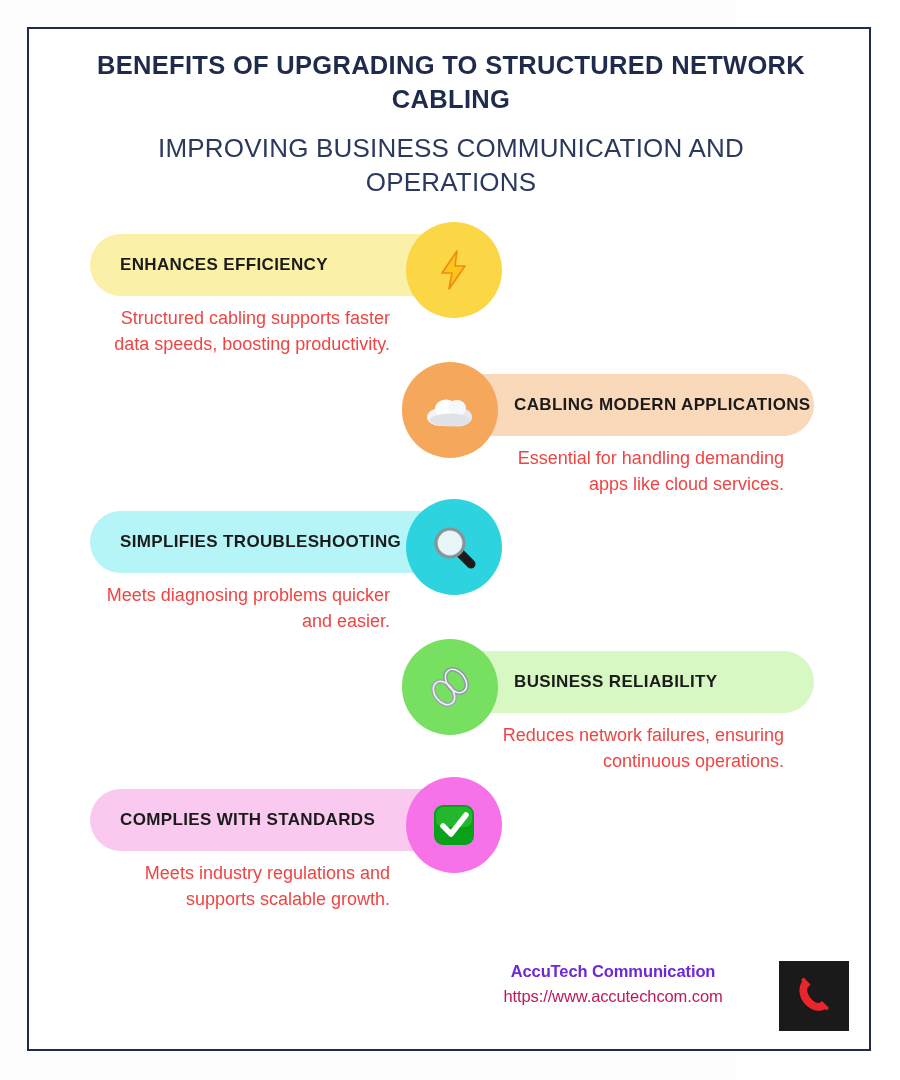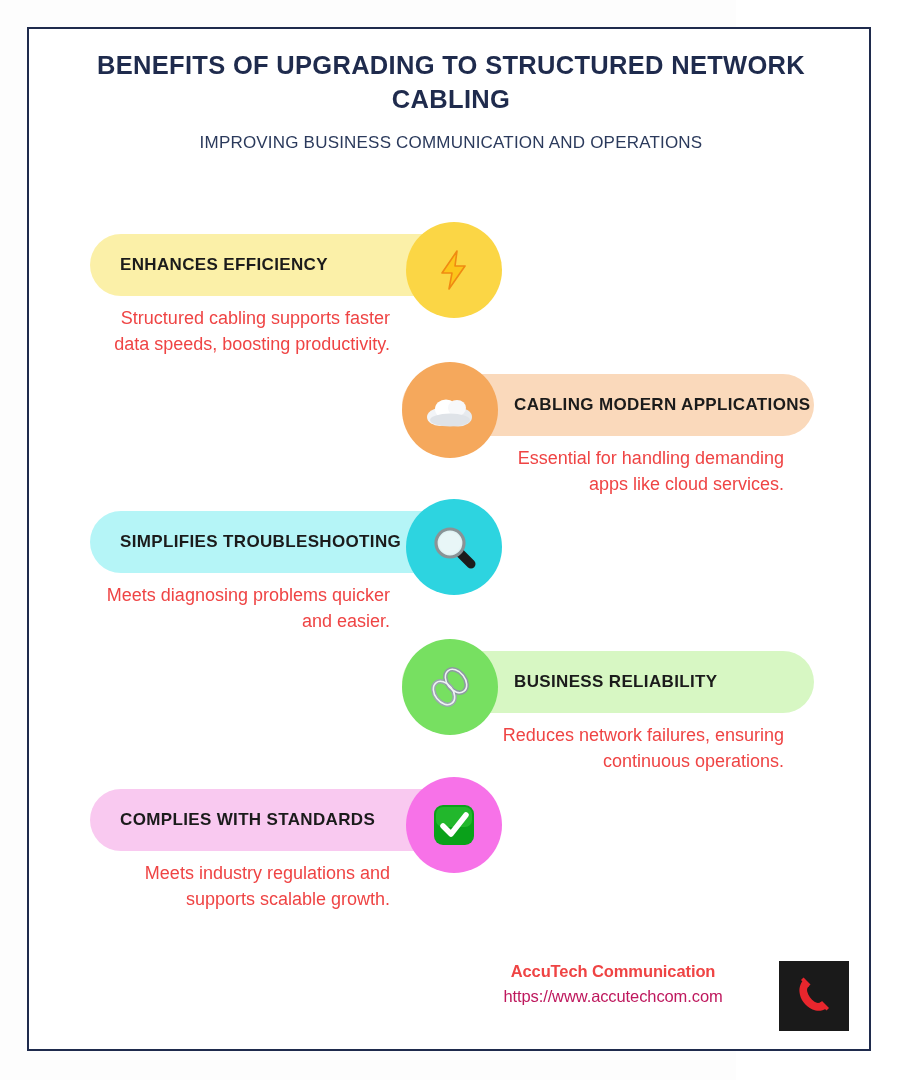--- a/index.html
+++ b/index.html
@@ -45,21 +45,21 @@
   .title {
     font-size: 25.5px;
     font-weight: bold;
     color: #1f2b4d;
     letter-spacing: 0.3px;
     line-height: 1.32;
     margin: 0;
     padding: 0 18px;
   }
   .subtitle {
-    font-size: 17px;
+    font-size: 26px;
     font-weight: normal;
     color: #2b3a5c;
     letter-spacing: 0.2px;
     line-height: 1.3;
     margin: 16px 0 0 0;
   }
 
   
   .row {
     position: absolute;
@@ -148,21 +148,21 @@
   .footer-text {
     position: absolute;
     right: 86px;
     top: 0;
     text-align: center;
     width: 300px;
   }
   .brand {
     font-size: 16.5px;
     font-weight: bold;
-    color: #ef4444;
+    color: #6d28d9;
     letter-spacing: -0.1px;
     line-height: 1.5;
   }
   .url {
     font-size: 16.5px;
     font-weight: normal;
     color: #be185d;
     letter-spacing: -0.1px;
     line-height: 1.5;
   }

